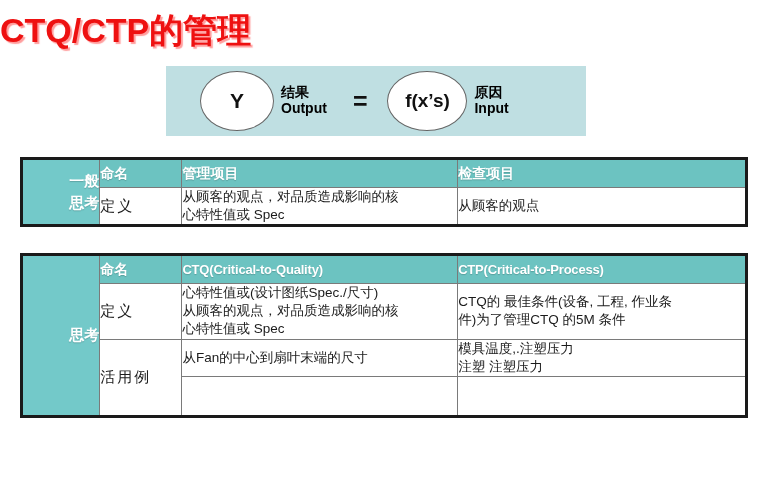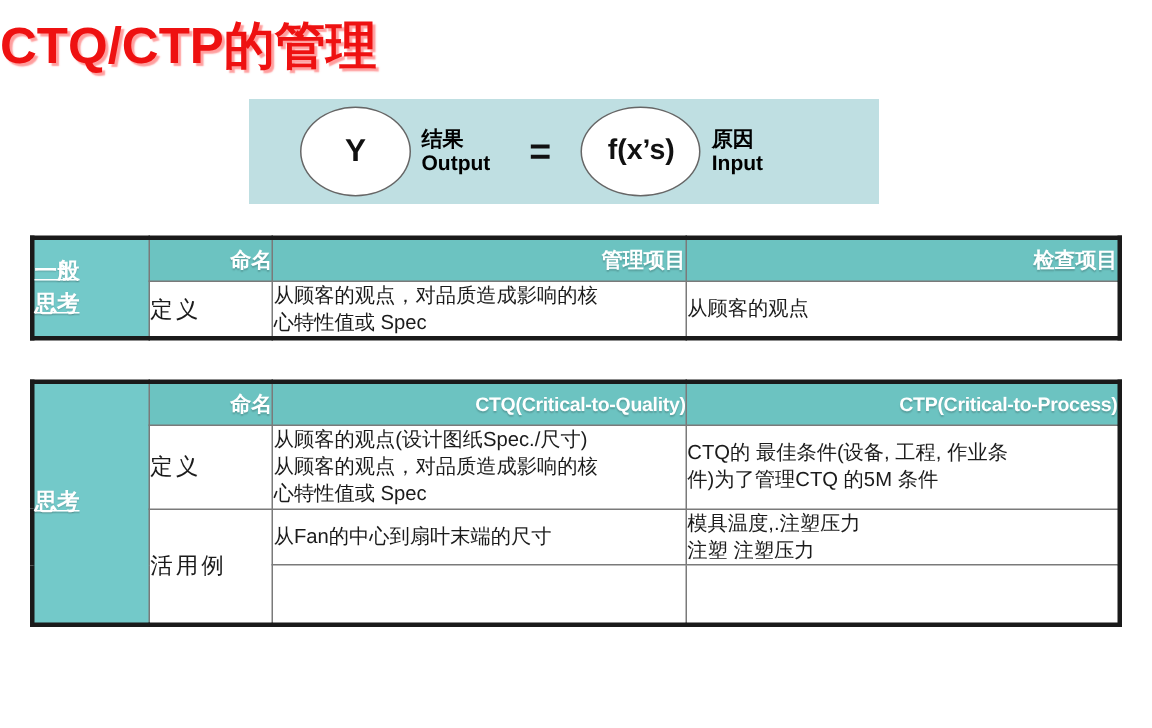--- a/index.html
+++ b/index.html
@@ -94,31 +94,30 @@
   .col-group { width: 78px; }
   .col-name  { width: 82px; }
   .col-mid   { width: 275px; }
   .col-right { width: 288px; }
 
   .cell-group {
     background: #73c9c9;
     color: #ffffff;
     font-size: 15px;
     font-weight: bold;
-    text-align: left;
+    text-align: right;
     line-height: 1.5;
     text-shadow: 0 1px 1px rgba(0,0,0,0.18);
-    text-decoration: underline;
   }
   .cell-head {
     background: #6cc3c1;
     color: #ffffff;
     font-size: 14px;
     font-weight: bold;
-    text-align: right;
+    text-align: left;
     height: 27px;
     text-shadow: 0 1px 1px rgba(0,0,0,0.18);
   }
   .cell-head.en { font-size: 13px; letter-spacing: -0.2px; }
 
   .cell-label {
     text-align: left;
     font-size: 15px;
     color: #1b1b1b;
     letter-spacing: 2px;
@@ -192,21 +191,21 @@
   <tbody>
     <tr>
       <td class="cell-group" rowspan="4">思考</td>
       <td class="cell-head">命名</td>
       <td class="cell-head en">CTQ(Critical-to-Quality)</td>
       <td class="cell-head en">CTP(Critical-to-Process)</td>
     </tr>
     <tr>
       <td class="cell-label">定义</td>
       <td class="cell-text">
-        <span class="ln">从顾客的观点(设计图纸Spec./尺寸)</span>
+        <span class="ln">心特性值或(设计图纸Spec./尺寸)</span>
         <span class="ln">从顾客的观点，对品质造成影响的核</span>
         <span class="ln">心特性值或 Spec</span>
       </td>
       <td class="cell-text">
         <span class="ln">CTQ的 最佳条件(设备, 工程, 作业条</span>
         <span class="ln">件)为了管理CTQ 的5M 条件</span>
       </td>
     </tr>
     <tr>
       <td class="cell-label" rowspan="2">活用例</td>

